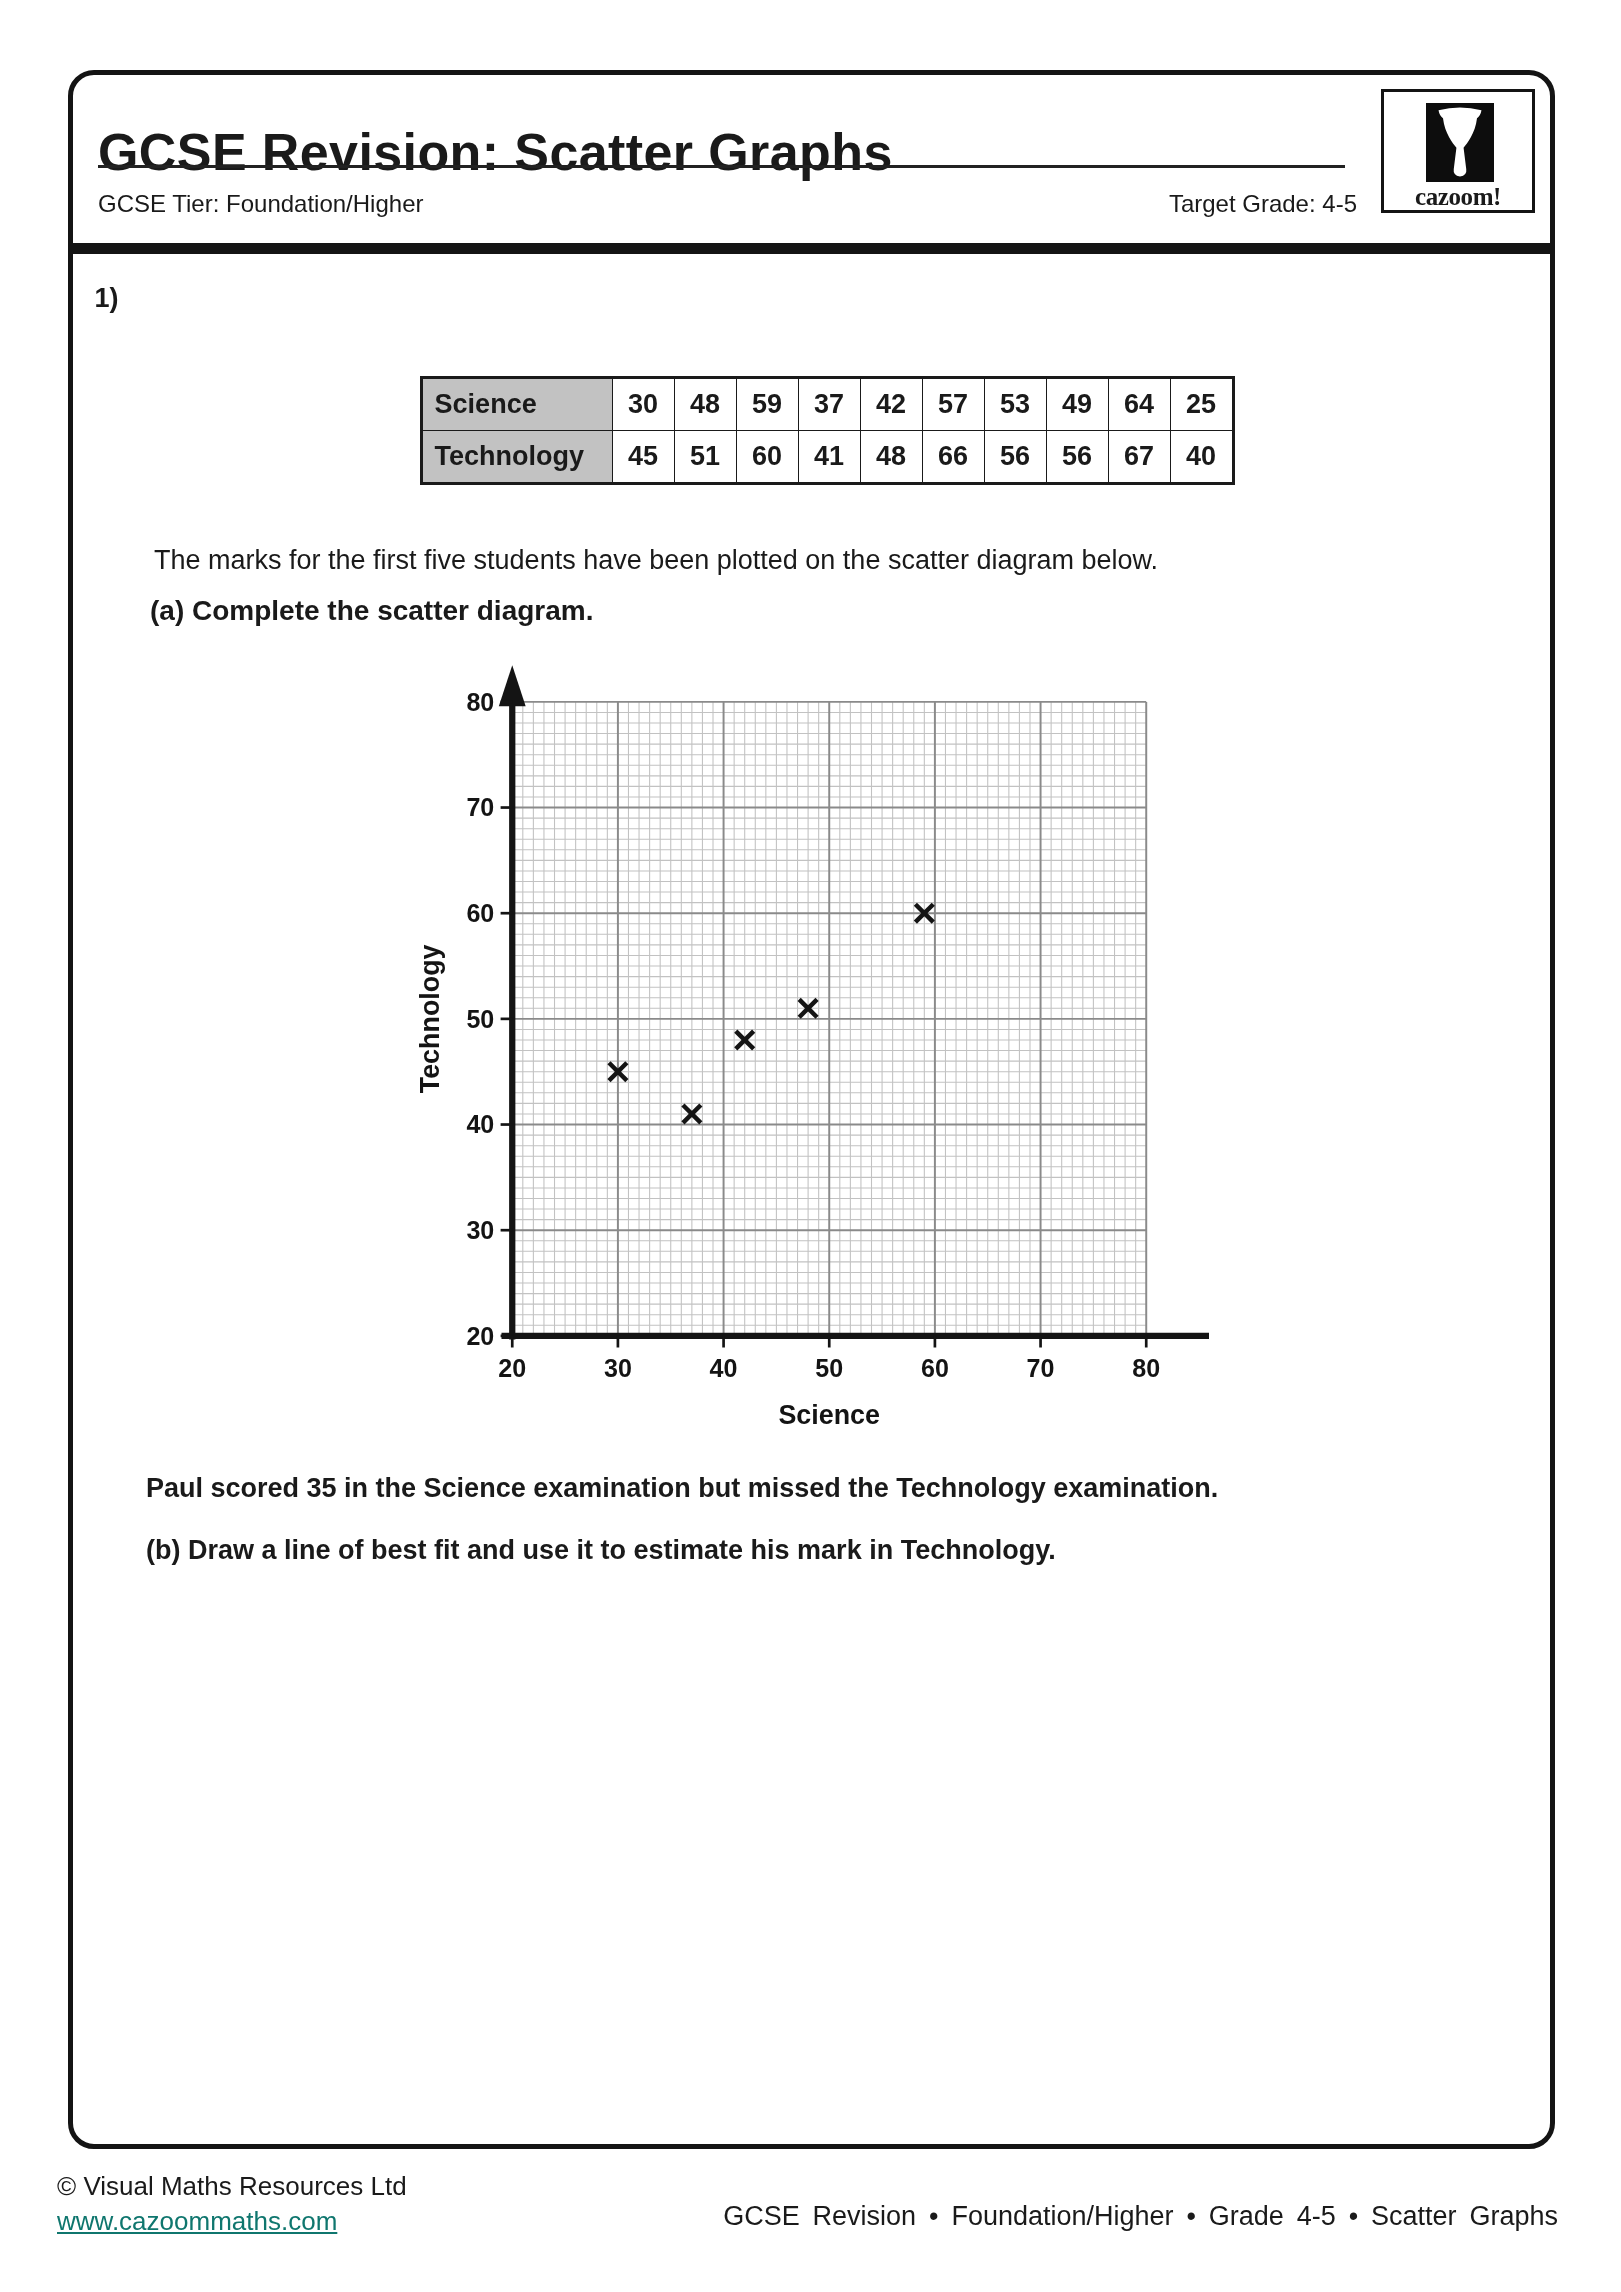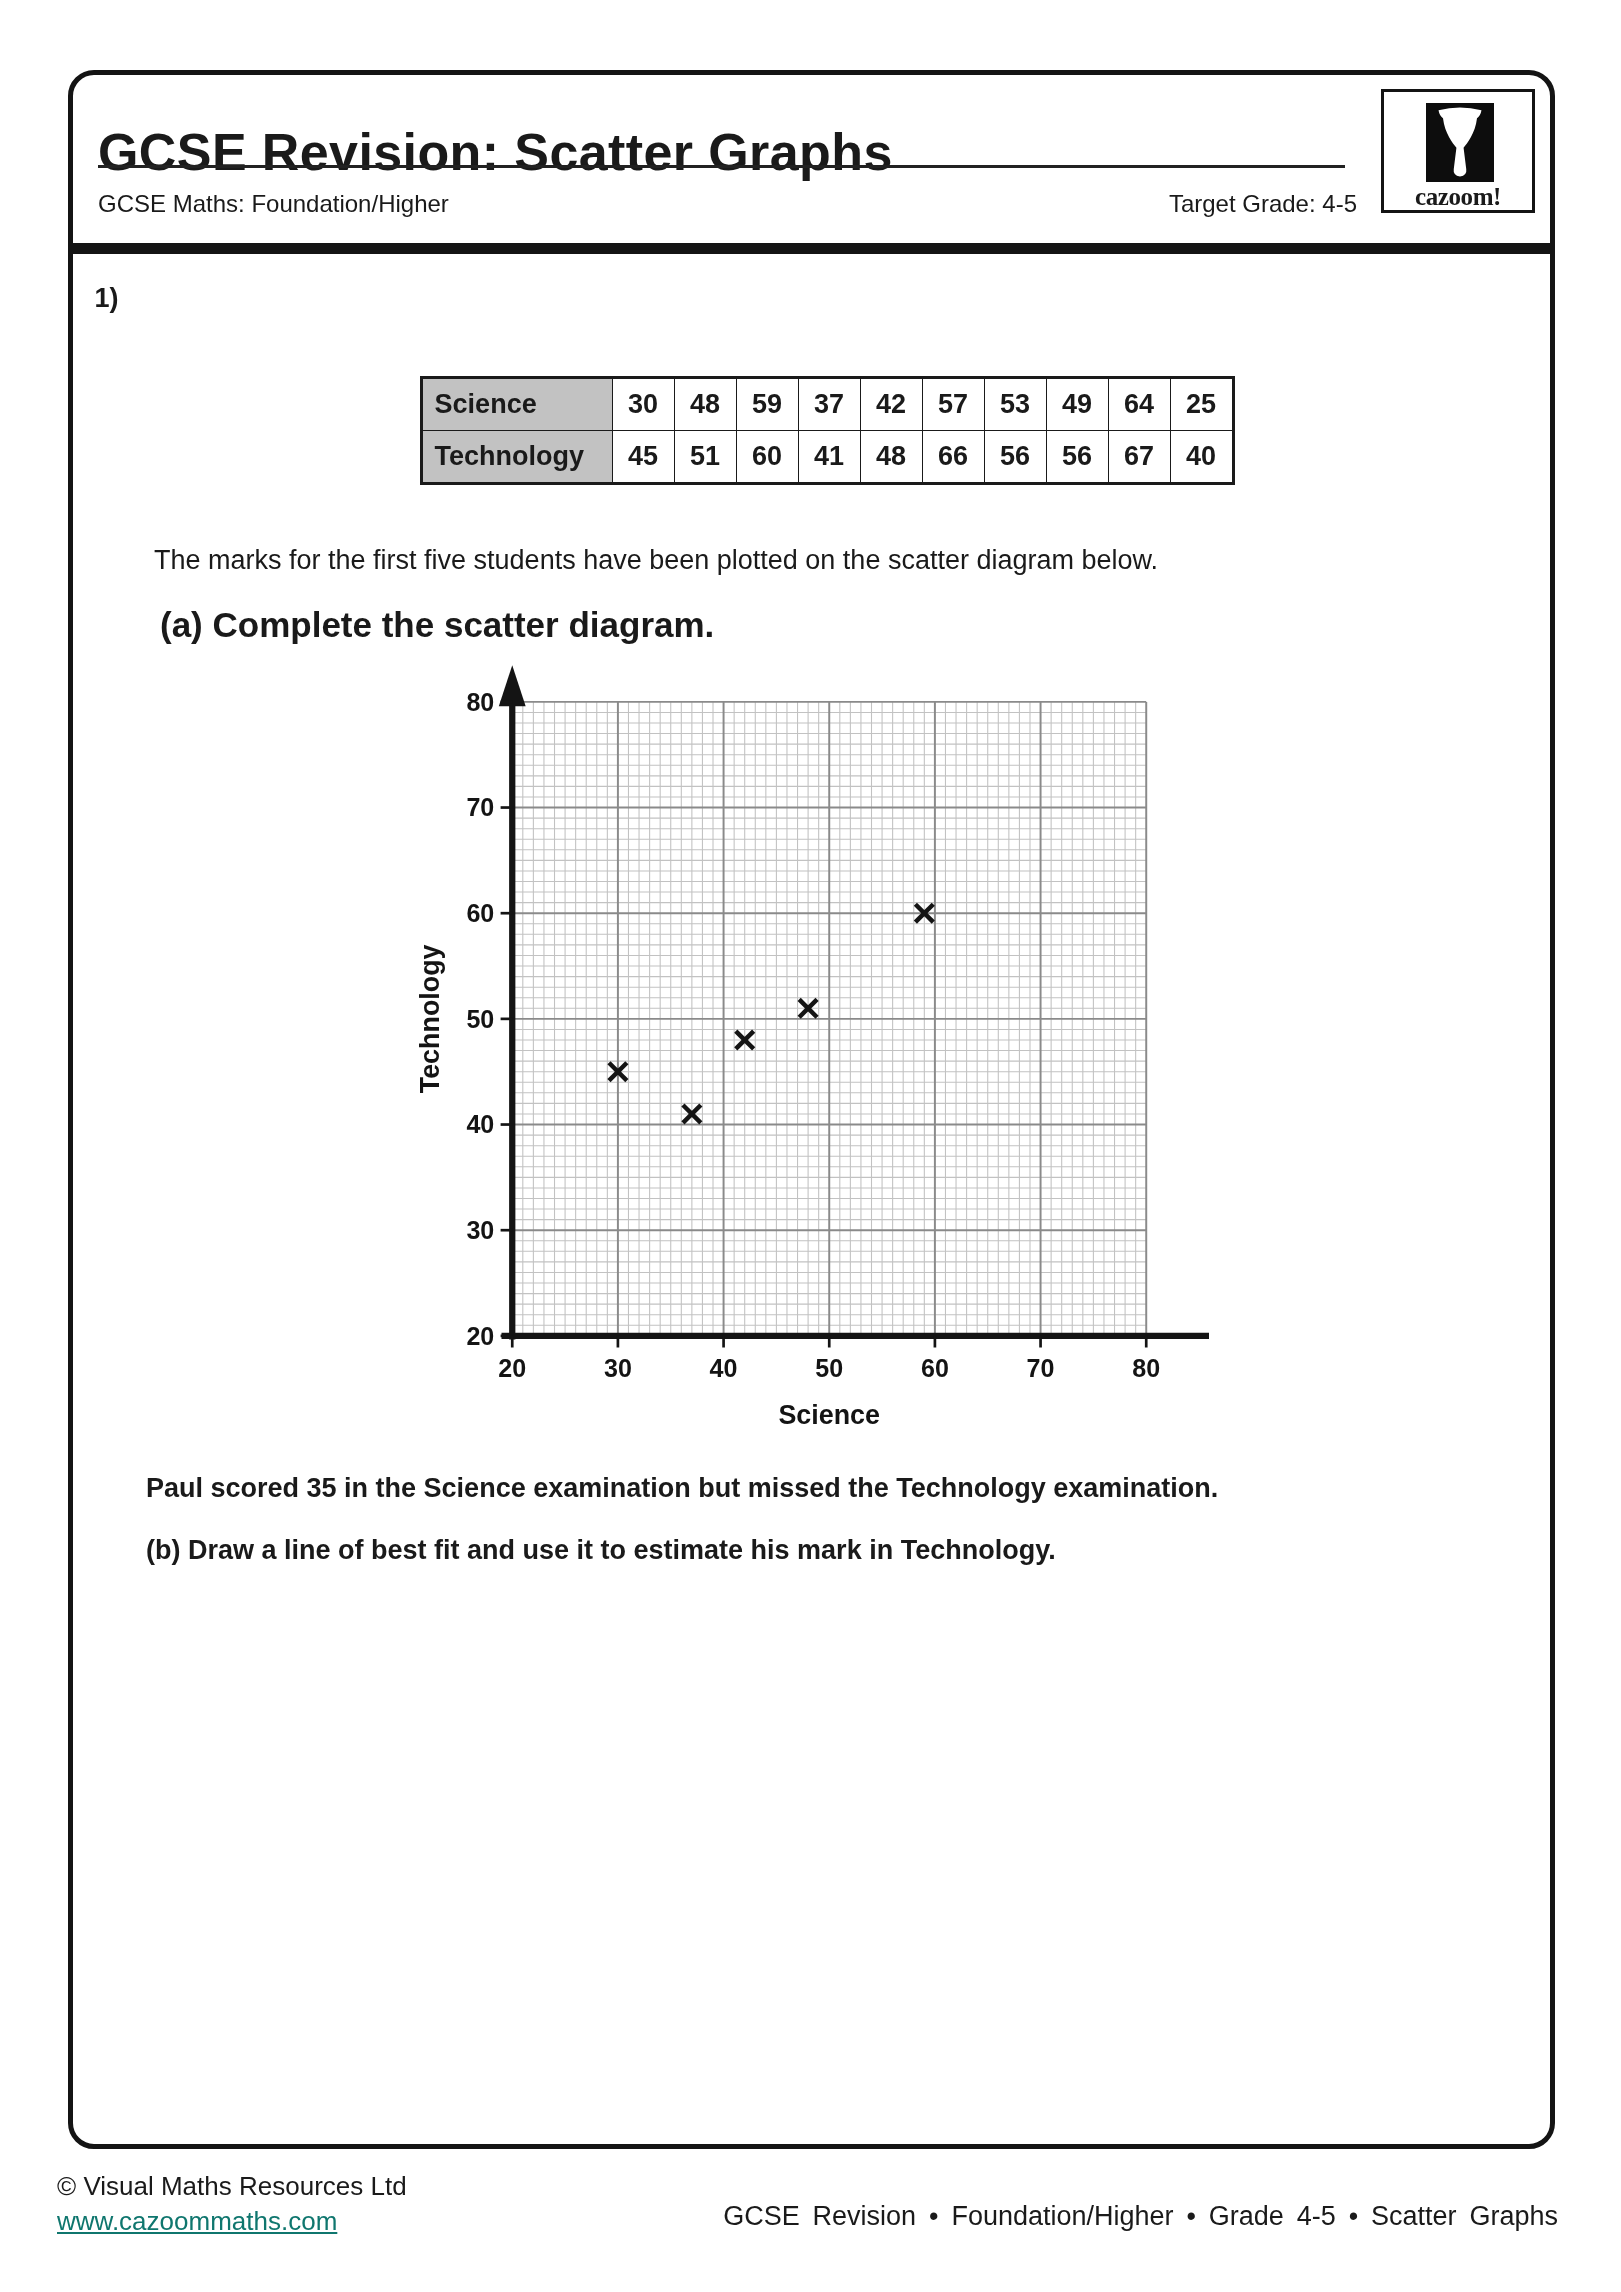--- a/index.html
+++ b/index.html
@@ -17,37 +17,37 @@
   .logo-text{position:absolute;left:0;right:0;top:91px;font-family:"Liberation Serif", serif;
              font-weight:700;font-size:25px;letter-spacing:-0.4px;}
   .header-rule{position:absolute;left:-5.4px;top:168px;width:1487px;height:10.7px;background:#141414;}
   .q-num{position:absolute;left:21.5px;top:208px;font-size:27px;font-weight:700;}
   .q-intro{position:absolute;left:73px;top:208px;width:1218px;font-size:27px;font-weight:700;line-height:42px;margin:0;}
   table.marks{position:absolute;left:347px;top:301px;border-collapse:collapse;border:3.6px solid #1a1a1a;
               font-size:27px;font-weight:700;}
   table.marks th{width:176px;height:49px;background:#c2c2c2;border:1.8px solid #1a1a1a;text-align:left;padding-left:11.6px;}
   table.marks td{width:59px;height:49px;border:1.8px solid #1a1a1a;text-align:center;}
   .note-a1{position:absolute;left:73px;top:462px;width:1397px;font-size:27px;font-weight:400;margin:8px;}
-  .note-a2{position:absolute;left:73px;top:516px;width:1397px;font-size:35px;font-weight:700;margin:14px;}
+  .note-a2{position:absolute;left:73px;top:516px;width:1397px;font-size:28px;font-weight:700;margin:4px;}
   .chart-wrap{position:absolute;left:312px;top:583px;width:824px;height:788px;}
   .note-b1{position:absolute;left:73px;top:1398px;width:1415px;font-size:27px;font-weight:700;margin:0;}
   .note-b2{position:absolute;left:73px;top:1460px;width:1415px;font-size:27px;font-weight:700;margin:0;}
   .foot-copy{position:absolute;left:57px;top:2171px;font-size:26px;}
   .foot-link{position:absolute;left:57px;top:2206px;font-size:26px;color:#0f766e;text-decoration:underline;cursor:pointer;}
   .foot-meta{position:absolute;right:64px;top:2201px;font-size:27px;word-spacing:5.4px;}
 </style>
 </head>
 <body>
 
 <div class="screen">
   <div class="sheet">
 
     <h1 class="title">GCSE Revision: Scatter Graphs</h1>
     <div class="title-rule"></div>
-    <div class="tier">GCSE Maths: Foundation/Higher</div>
+    <div class="tier">GCSE Tier: Foundation/Higher</div>
     <div class="target">Target Grade: 4-5</div>
 
     <div class="logo-box">
       <div class="logo-square">
         <svg width="68" height="79" viewBox="0 0 76 88">
           <path fill="#ffffff" d="M14,8 Q38,2 62,8 Q61,14 57,17 C55,34 46,45 42,50 L45,74 Q46,81 38,82 Q30,81 31,74 L34,50 C30,45 21,34 19,17 Q15,14 14,8 Z"></path>
         </svg>
       </div>
       <div class="logo-text">cazoom!</div>
     </div>

